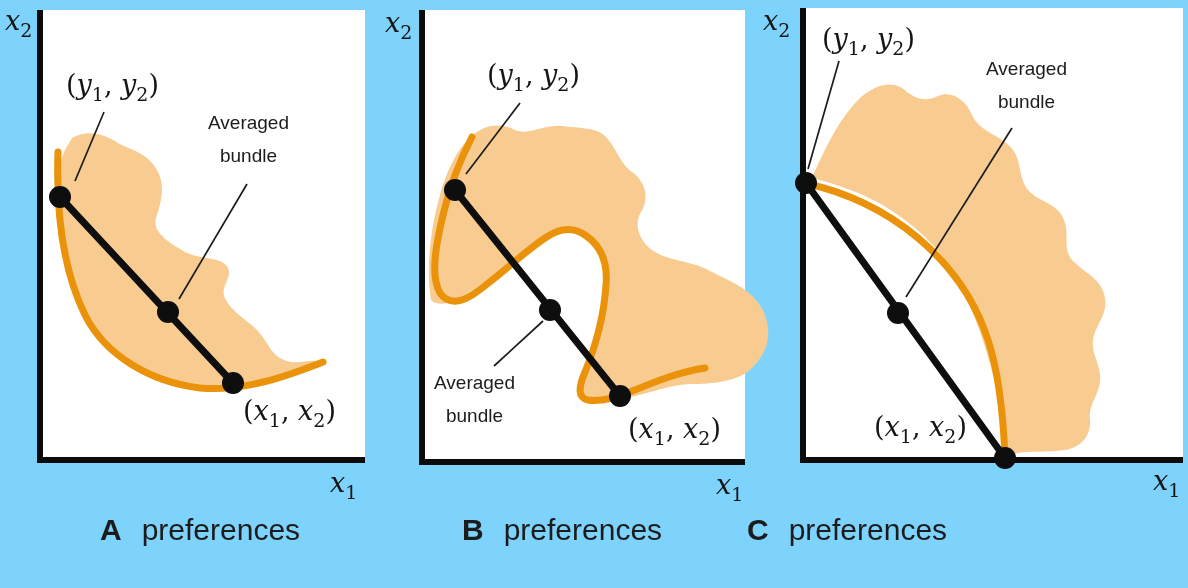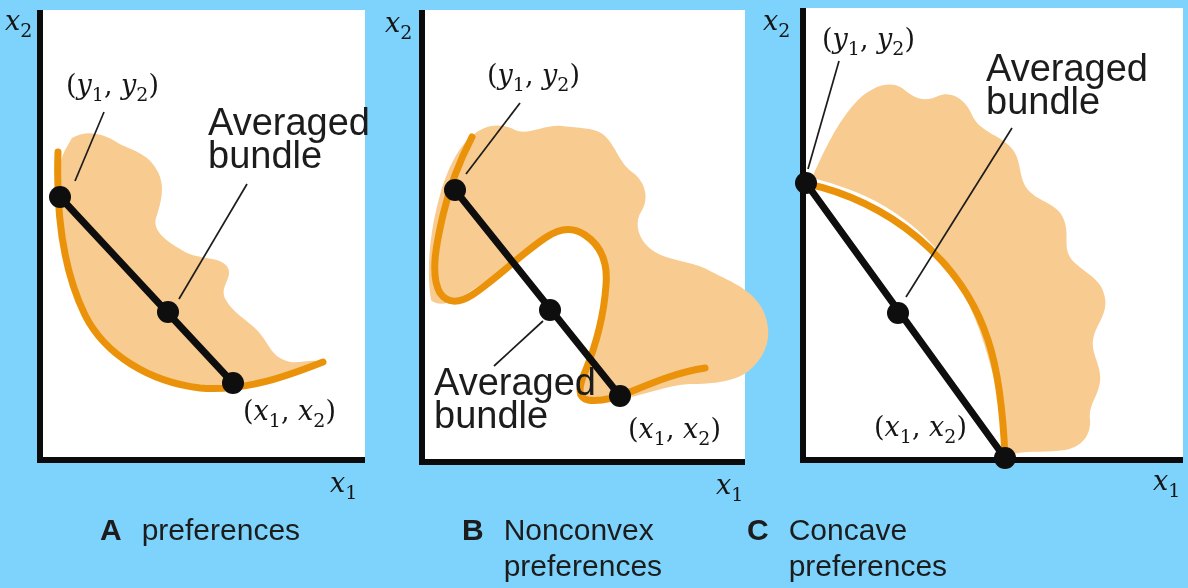--- a/index.html
+++ b/index.html
@@ -21,21 +21,21 @@
   .blob{fill:#f8cb90;stroke:none;}
   .curve{fill:none;stroke:#ea930a;stroke-width:7;stroke-linecap:round;}
   .seg{stroke:#0e0e0e;stroke-width:7;stroke-linecap:round;}
   .leader{stroke:#1c1c1c;stroke-width:1.7;}
   .dot{fill:#0e0e0e;}
   .txt{position:absolute;z-index:10;color:#151515;white-space:nowrap;}
   .mlabel{font-family:"DejaVu Serif", serif;font-size:27px;line-height:30px;}
   .mi{font-style:italic;}
   .mp{font-style:normal;}
   .msub{font-style:normal;font-size:19px;vertical-align:-7px;letter-spacing:0;}
-  .annot{font-size:38px;line-height:33px;color:#1c1c1c;}
+  .annot{font-size:19px;line-height:33px;color:#1c1c1c;text-align:center;}
   .caption{display:flex;gap:20px;font-size:30px;line-height:36px;color:#1c1c1c;}
   .cap-letter{font-weight:bold;}
   .cap-lines div{white-space:nowrap;}
 </style>
 </head>
 <body>
 
 <div id="figure">
 
   <div class="panel" style="left:37px;top:10px;width:328px;height:453px"></div>
@@ -181,21 +181,20 @@
   <div class="txt mlabel" style="left:628px;top:414px">
     <span class="mp">(</span><span class="mi">x</span><span class="msub">1</span><span class="mp">, </span><span class="mi">x</span><span class="msub">2</span><span class="mp">)</span>
   </div>
   <div class="txt annot" style="left:434px;top:366px">
     <div>Averaged</div>
     <div>bundle</div>
   </div>
   <div class="txt caption" style="left:462px;top:512px">
     <span class="cap-letter">B</span>
     <span class="cap-lines">
-      <div>Nonconvex</div>
       <div>preferences</div>
     </span>
   </div>
 
   <div class="txt mlabel" style="left:763px;top:6px">
     <span class="mi">x</span><span class="msub">2</span>
   </div>
   <div class="txt mlabel" style="left:1153px;top:466px">
     <span class="mi">x</span><span class="msub">1</span>
   </div>
@@ -205,18 +204,17 @@
   <div class="txt mlabel" style="left:874px;top:412px">
     <span class="mp">(</span><span class="mi">x</span><span class="msub">1</span><span class="mp">, </span><span class="mi">x</span><span class="msub">2</span><span class="mp">)</span>
   </div>
   <div class="txt annot" style="left:986px;top:52px">
     <div>Averaged</div>
     <div>bundle</div>
   </div>
   <div class="txt caption" style="left:747px;top:512px">
     <span class="cap-letter">C</span>
     <span class="cap-lines">
-      <div>Concave</div>
       <div>preferences</div>
     </span>
   </div>
 
 </div>
 
 </body></html>

